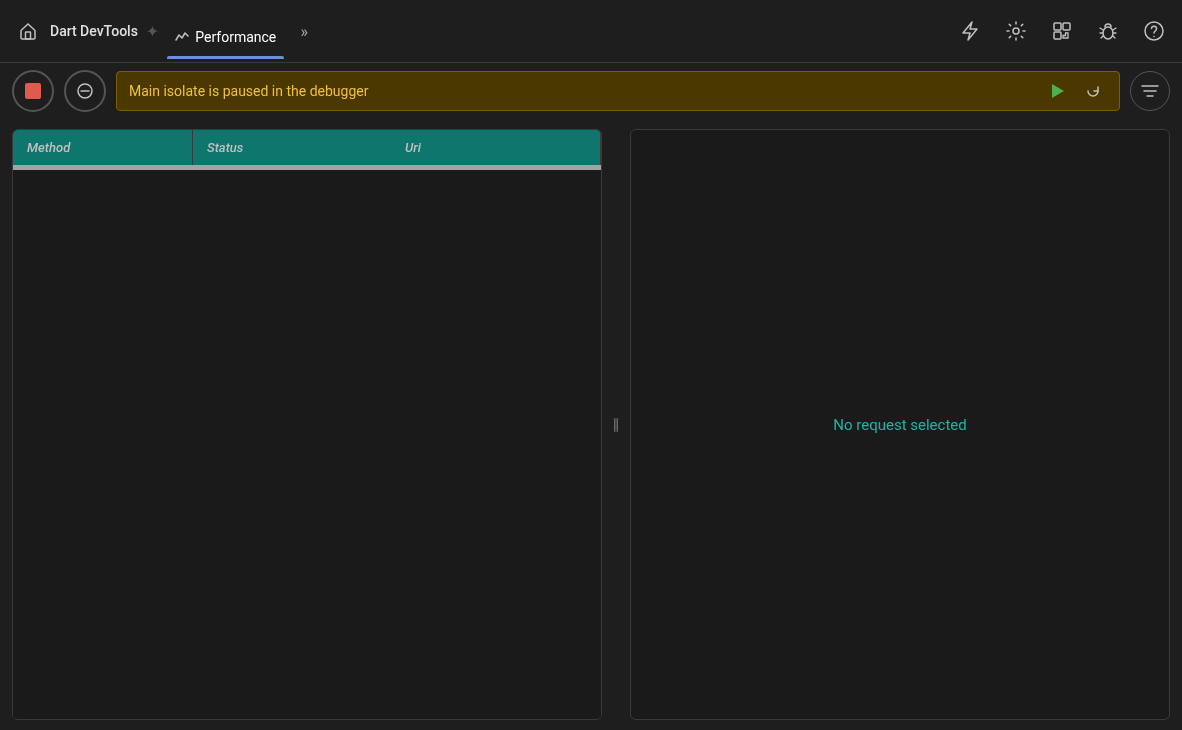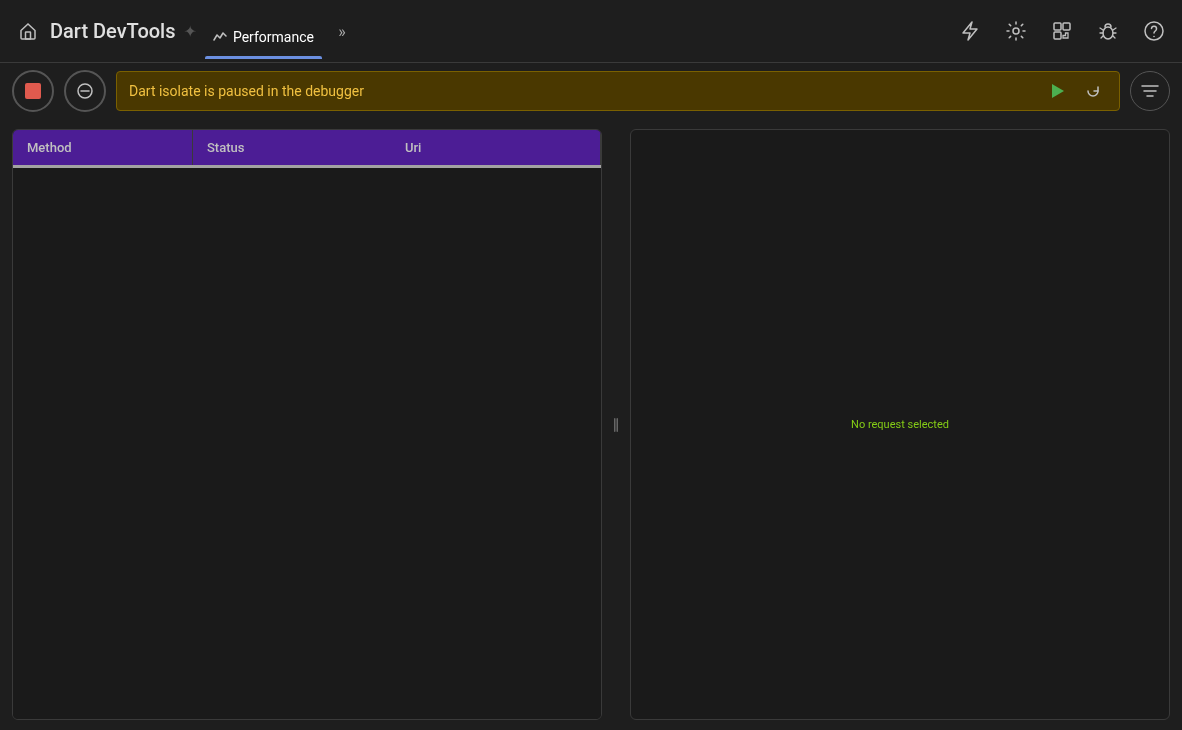--- a/index.html
+++ b/index.html
@@ -37,21 +37,21 @@
       justify-content: center;
       width: 32px;
       height: 32px;
       cursor: pointer;
       color: #c0c0c0;
       font-size: 18px;
     }
 
     .app-title {
       color: #e0e0e0;
-      font-size: 20px;
+      font-size: 14px;
       font-weight: 500;
       cursor: pointer;
     }
 
     .separator {
       color: #555;
       font-size: 16px;
       margin: 0 2px;
     }
 
@@ -213,22 +213,23 @@
       display: flex;
       flex-direction: column;
       border: 1px solid #3a3a3a;
       border-radius: 6px;
       overflow: hidden;
       background: #1a1a1a;
     }
 
     .table-header {
       display: flex;
-      background: #4c1d95;
-      border-bottom: 3px solid #a3a3a3;
+      background: #0f766e;
+      border-bottom: 5px solid #a3a3a3;
+      font-style: italic;
     }
 
     .col-header {
       padding: 10px 14px;
       font-size: 13px;
       color: #c0c0c0;
       font-weight: 500;
       border-right: 1px solid #3a3a3a;
     }
 
@@ -257,22 +258,22 @@
 
     
     .detail-panel {
       flex: 1;
       display: flex;
       align-items: center;
       justify-content: center;
       border: 1px solid #3a3a3a;
       border-radius: 6px;
       background: #1a1a1a;
-      color: #84cc16;
-      font-size: 11px;
+      color: #14b8a6;
+      font-size: 15px;
     }
 
     
     svg { display: block; }
   </style>
 </head>
 <body>
 
 <div class="header">
   <div class="header-left">
@@ -347,21 +348,21 @@
   </div>
 
   <div class="circle-btn" title="Clear">
     <svg width="18" height="18" viewBox="0 0 18 18" fill="none">
       <circle cx="9" cy="9" r="7" stroke="#c0c0c0" stroke-width="1.5"></circle>
       <line x1="5" y1="9" x2="13" y2="9" stroke="#c0c0c0" stroke-width="1.5" stroke-linecap="round"></line>
     </svg>
   </div>
 
   <div class="status-bar">
-    <span class="status-text">Dart isolate is paused in the debugger</span>
+    <span class="status-text">Main isolate is paused in the debugger</span>
     <div class="play-btn">
       <svg width="18" height="18" viewBox="0 0 18 18" fill="none">
         <polygon points="4,2 16,9 4,16" fill="#4caf50"></polygon>
       </svg>
     </div>
     <div class="refresh-btn">
       <svg width="18" height="18" viewBox="0 0 18 18" fill="none">
         <path d="M14 9A5 5 0 114 9" stroke="#c0c0c0" stroke-width="1.5" stroke-linecap="round"></path>
         <polyline points="14,5 14,9 10,9" stroke="#c0c0c0" stroke-width="1.5" stroke-linecap="round" stroke-linejoin="round"></polyline>
       </svg>

